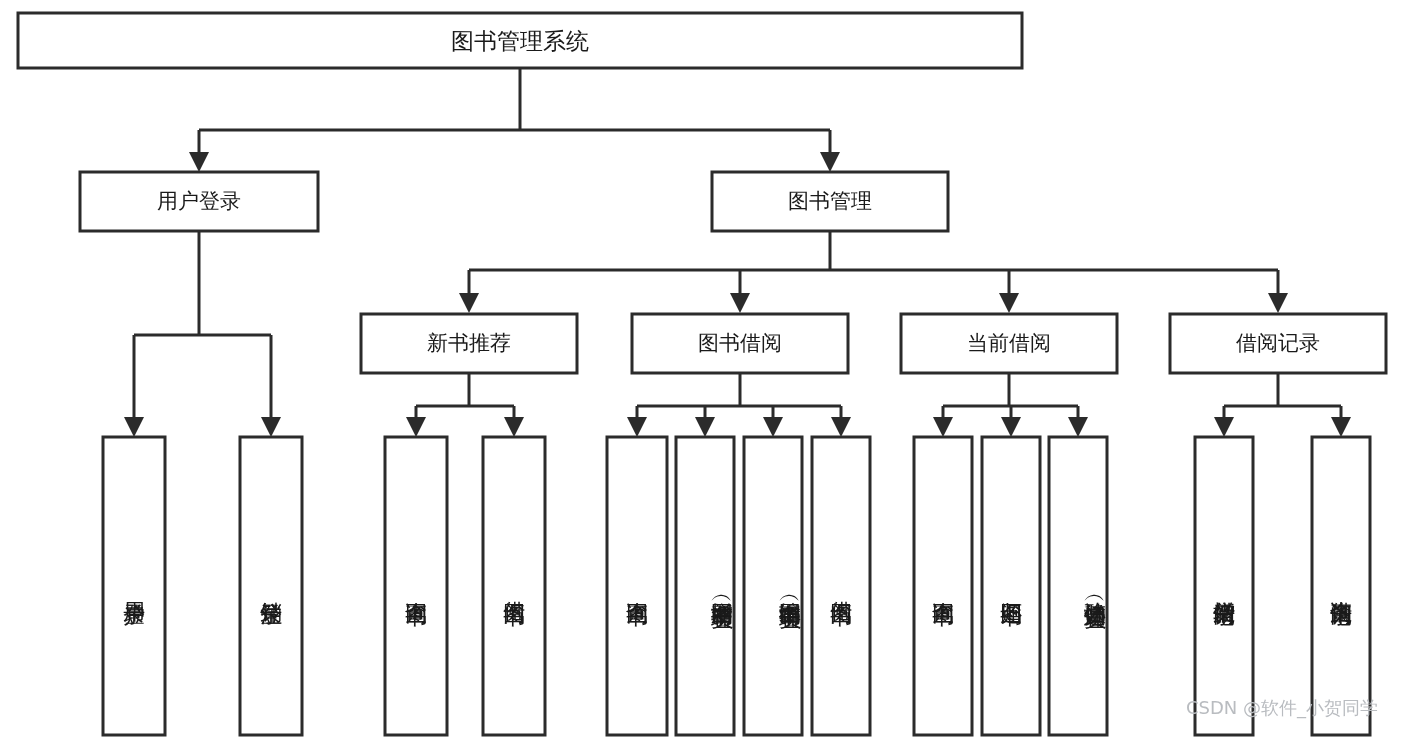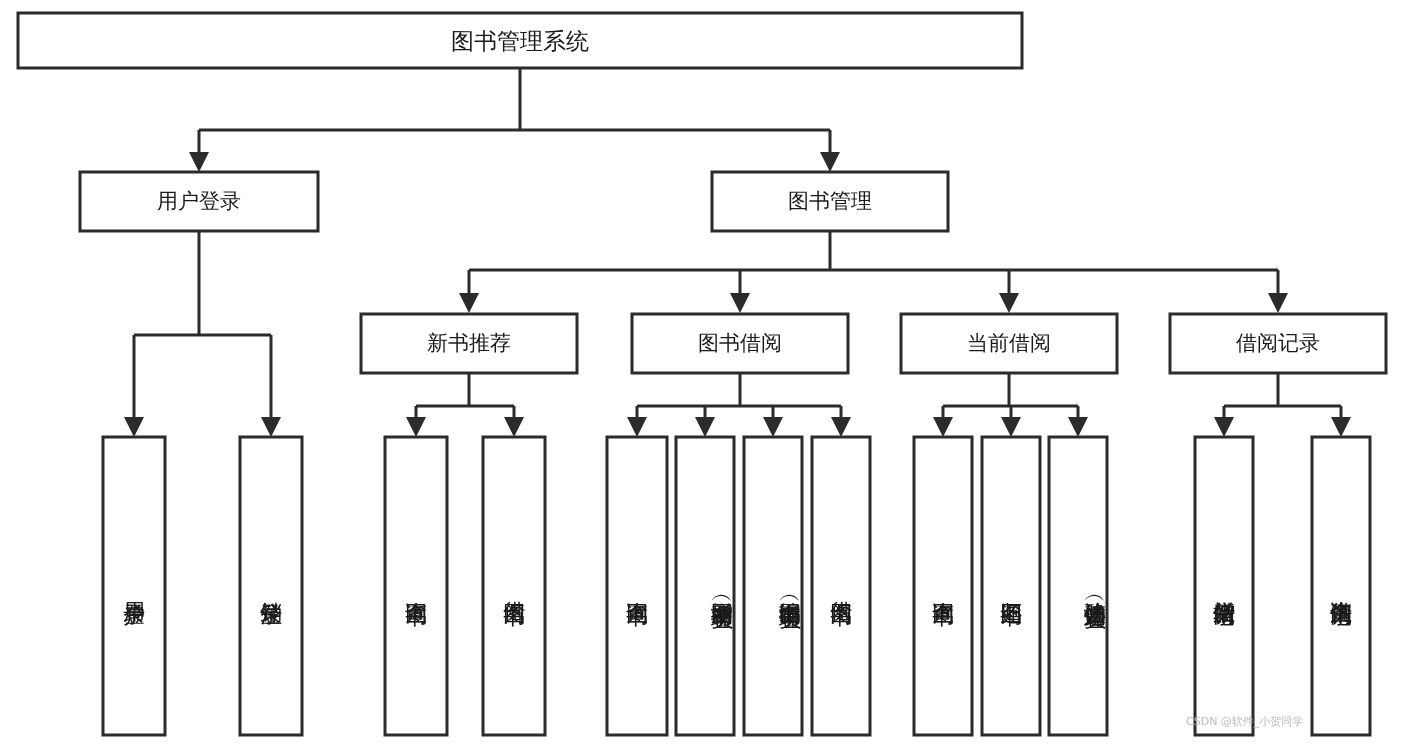--- a/index.html
+++ b/index.html
@@ -77,23 +77,23 @@
     align-items: center;
     justify-content: center;
     text-align: center;
     white-space: normal;
     pointer-events: none;
     user-select: none;
   }
   .watermark {
     position: absolute;
     left: 1186px;
-    top: 714px;
-    font-family: "DejaVu Sans", "Liberation Sans", sans-serif;
-    font-size: 11px;
+    top: 696px;
+    font-family: "DejaVu Sans", "Liberation Sans", sans-serif;
+    font-size: 18px;
     color: #b9bcc0;
     white-space: nowrap;
     user-select: none;
   }
 </style>
 </head>
 <body>
 
 <div id="diagram-root">
 

